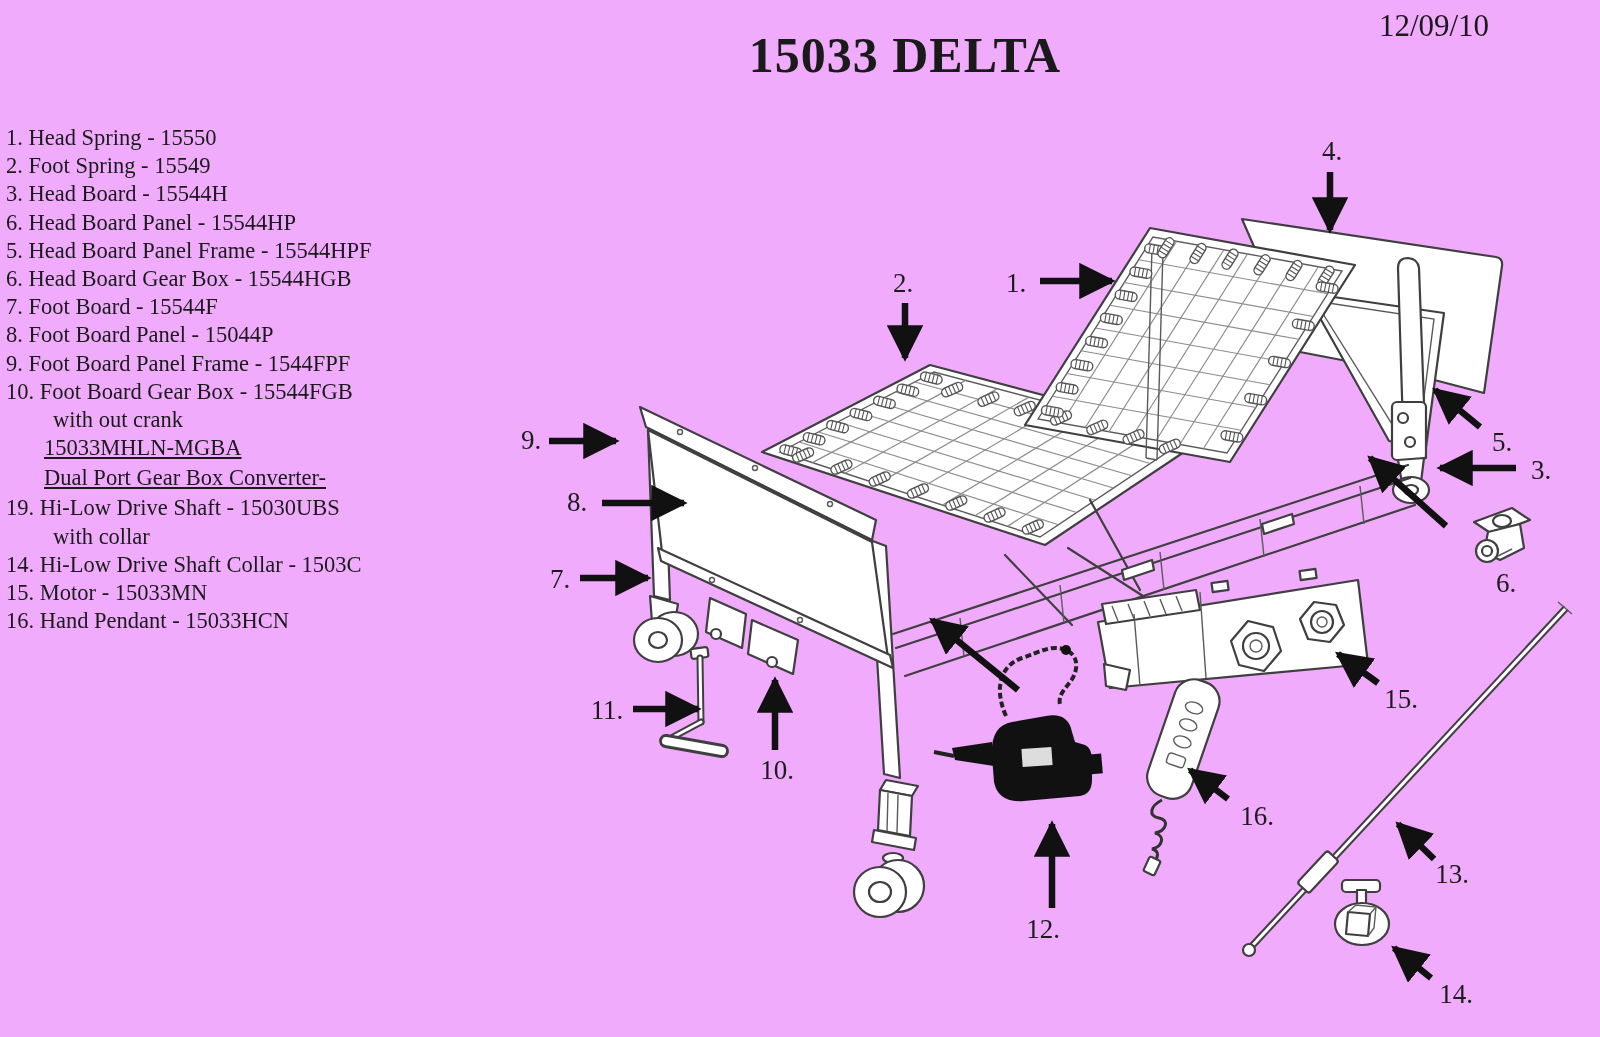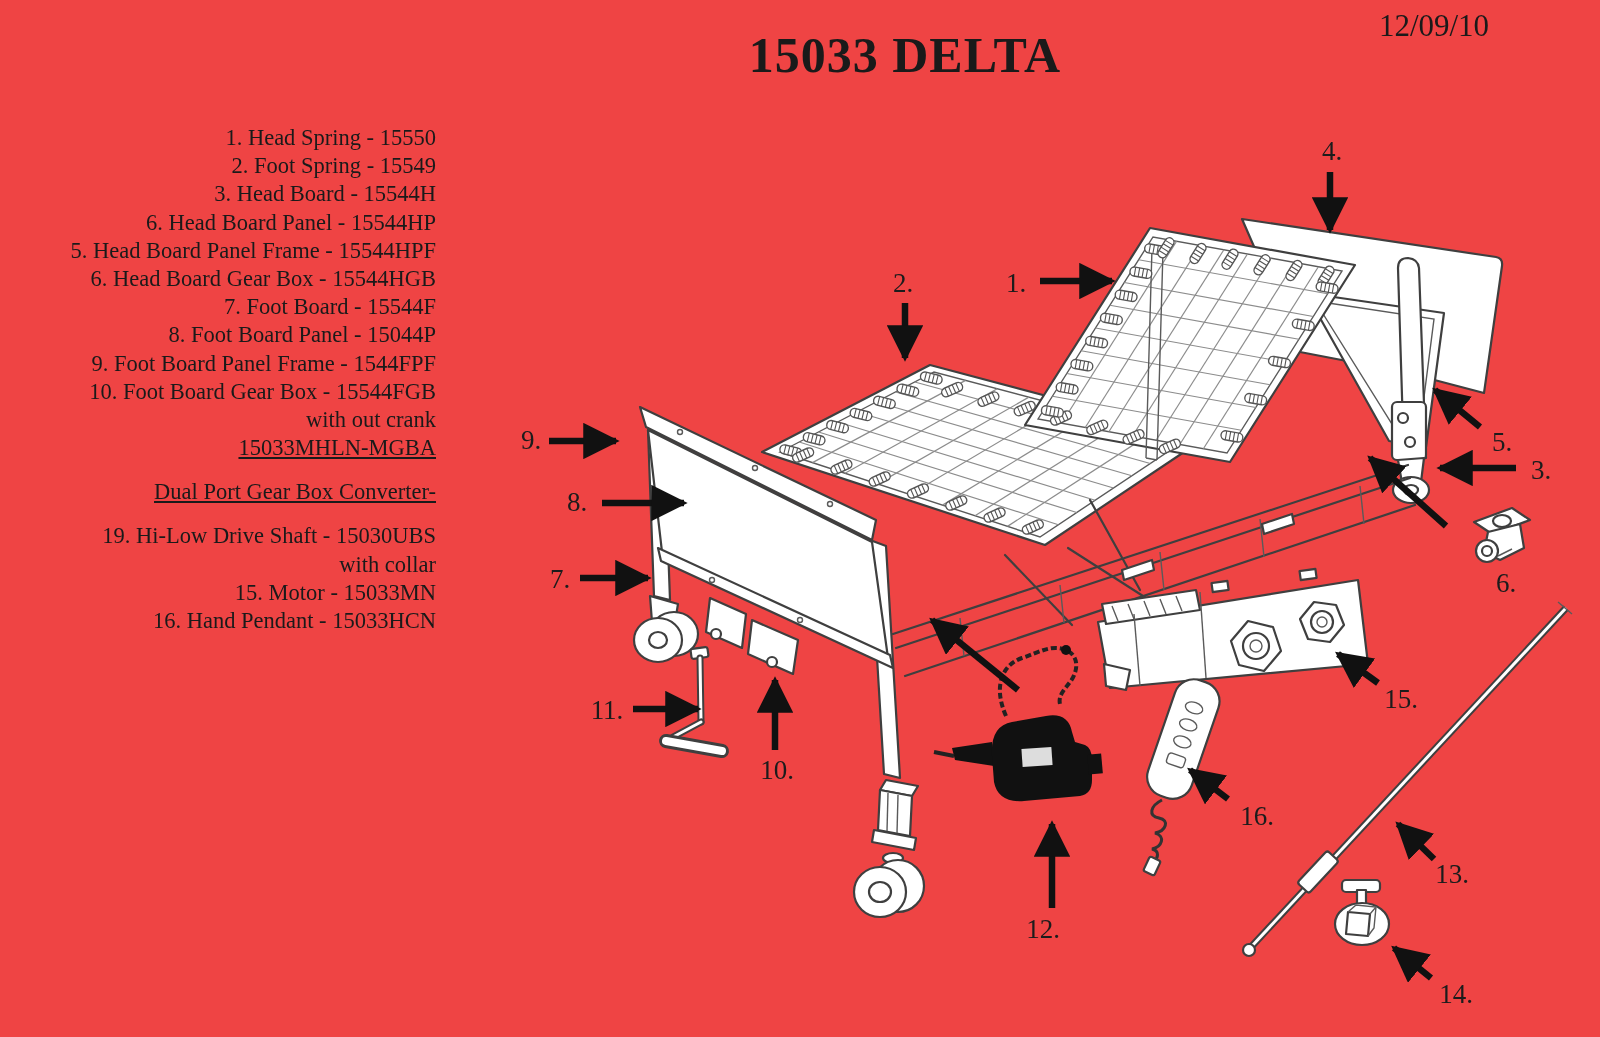--- a/index.html
+++ b/index.html
@@ -1,27 +1,27 @@
 <!DOCTYPE html>
 <html><head>
 <meta charset="utf-8">
 <style>
   html,body{margin:0;padding:0;background:#fff;}
-  .canvas{position:relative;width:1600px;height:1037px;background:#ef4444;overflow:hidden;
+  .canvas{position:relative;width:1600px;height:1037px;background:#f0abfc;overflow:hidden;
           font-family:"Liberation Serif",serif;color:#1a1a1a;}
   .title{position:absolute;top:26px;left:605px;width:600px;text-align:center;
          font-size:50px;font-weight:bold;letter-spacing:1px;white-space:nowrap;}
   .date{position:absolute;top:8px;left:1334px;width:200px;text-align:center;
         font-size:31px;font-weight:normal;}
   .plist{position:absolute;top:124px;left:6px;width:430px;font-size:22.5px;
-         line-height:28.2px;white-space:nowrap;overflow:hidden;text-align:right;}
+         line-height:28.2px;white-space:nowrap;overflow:hidden;}
   .row{height:28.2px;}
   .row.ind1{padding-left:38px;text-decoration:underline;}
   .row.ind2{padding-left:47px;}
-  .row.gap{margin-top:16px;}
+  .row.gap{margin-top:2px;}
   svg#bed-svg{position:absolute;left:0;top:0;}
   .fr{fill:#fff;stroke:#3f3f3f;stroke-width:2.2;stroke-linejoin:round;}
   .ln{stroke:#3f3f3f;stroke-width:2.2;fill:none;stroke-linecap:round;}
   .thn{stroke:#5a5a5a;stroke-width:1.4;fill:none;}
   .mesh{stroke:#8c8c8c;stroke-width:1.2;}
   .arr{stroke:#111;stroke-width:6.5;}
   .lbl{font-family:"Liberation Serif",serif;font-size:27px;fill:#1c1c1c;text-anchor:middle;}
   .blk{fill:#111;stroke:none;}
 </style>
 </head>
@@ -41,20 +41,21 @@
     <div class="row">6. Head Board Gear Box - 15544HGB</div>
     <div class="row">7. Foot Board - 15544F</div>
     <div class="row">8. Foot Board Panel - 15044P</div>
     <div class="row">9. Foot Board Panel Frame - 1544FPF</div>
     <div class="row">10. Foot Board Gear Box - 15544FGB</div>
     <div class="row ind2">with out crank</div>
     <div class="row ind1">15033MHLN-MGBA</div>
     <div class="row ind1 gap">Dual Port Gear Box Converter-</div>
     <div class="row gap">19. Hi-Low Drive Shaft - 15030UBS</div>
     <div class="row ind2">with collar</div>
+    <div class="row">14. Hi-Low Drive Shaft Collar - 1503C</div>
     <div class="row">15. Motor - 15033MN</div>
     <div class="row">16. Hand Pendant - 15033HCN</div>
   </div>
 
   <svg id="bed-svg" width="1600" height="1037" viewBox="0 0 1600 1037">
     <defs>
       <marker id="ah" viewBox="0 0 10 10" refX="9" refY="5" markerWidth="5.6" markerHeight="5.6" orient="auto-start-reverse">
         <path d="M0 0 L10 5 L0 10 z" fill="#111"></path>
       </marker>
       <g id="spr">

